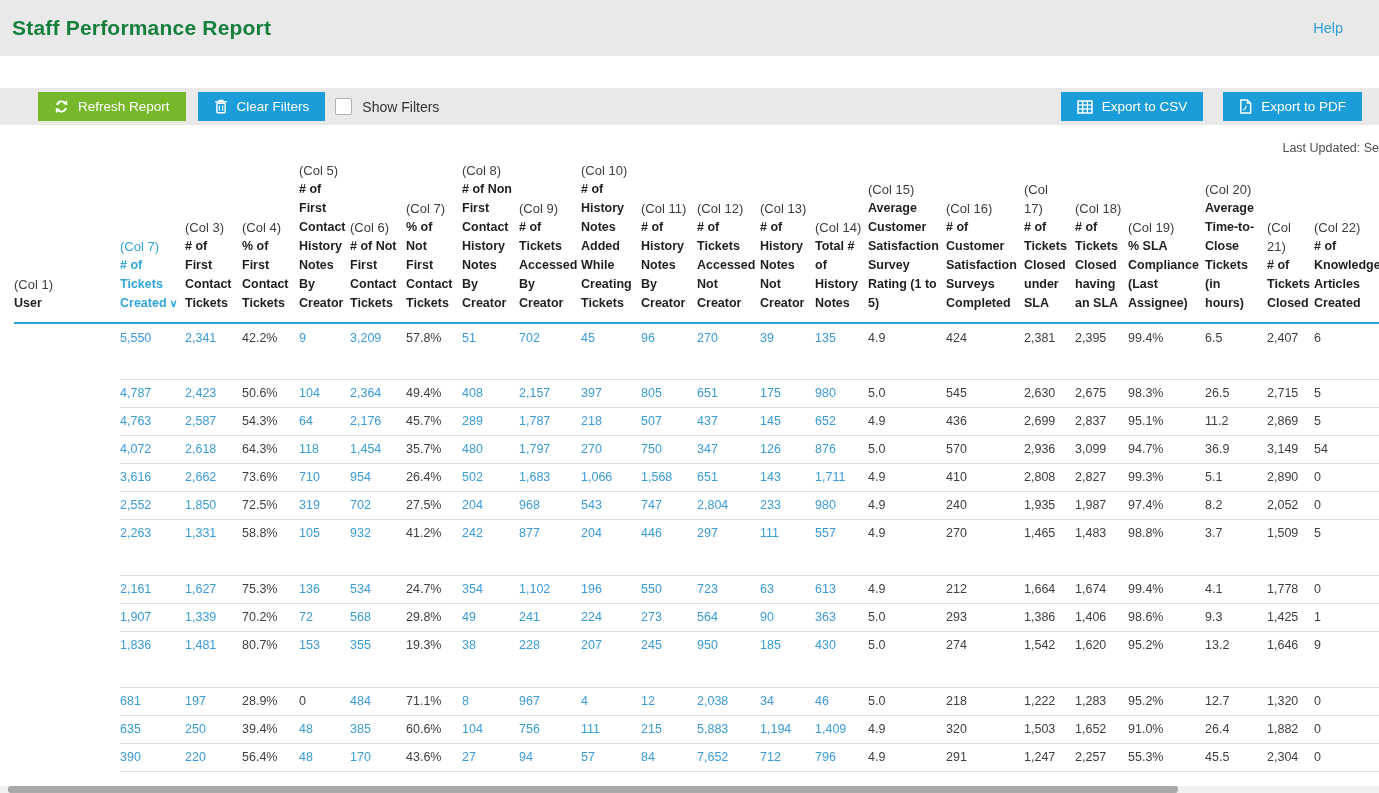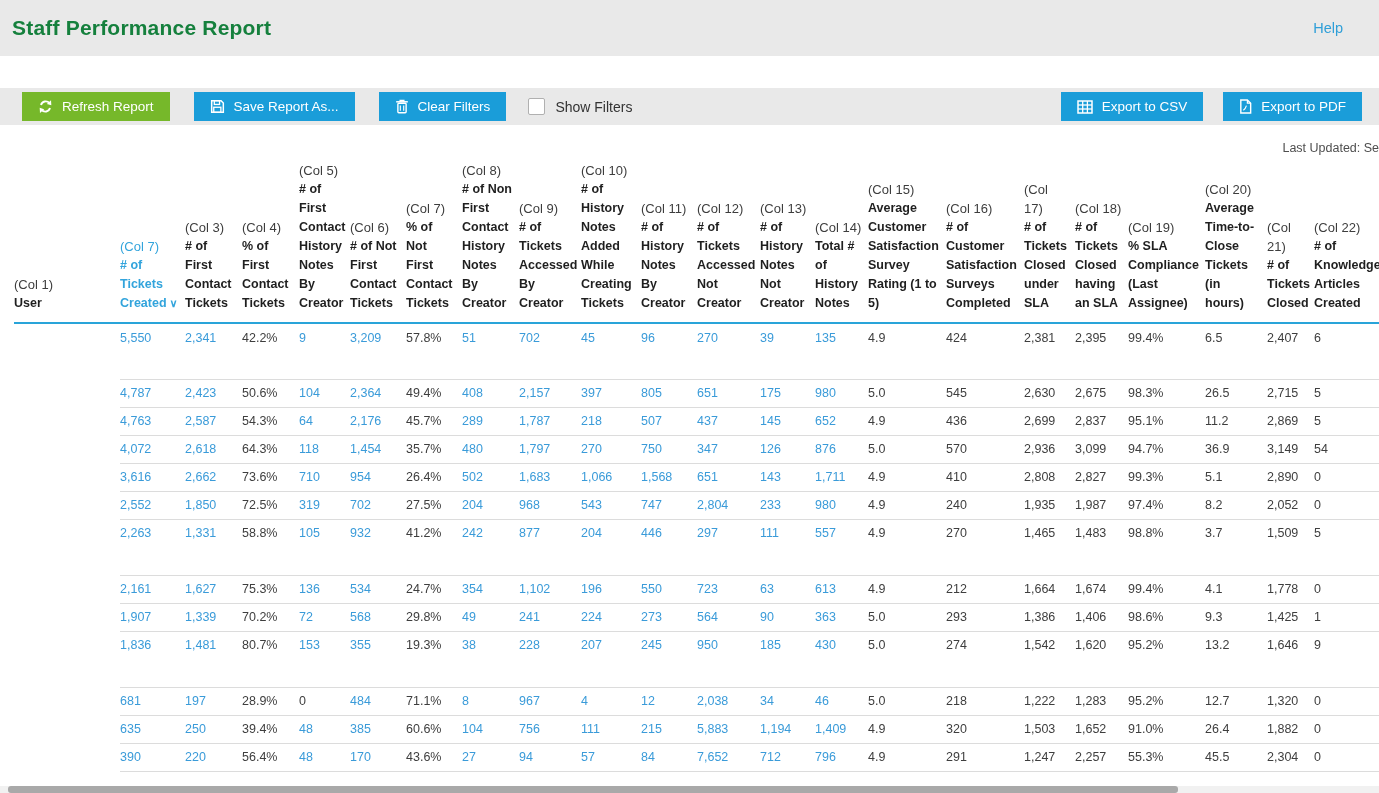--- a/index.html
+++ b/index.html
@@ -16,21 +16,21 @@
   }
   .page-title { color:#15803d; font-size:21px; font-weight:bold; letter-spacing:0.2px; }
   .help-link { color:#2f9fd8; font-size:14.5px; cursor:pointer; }
 
   
   .toolbar {
     margin-top:32px; background:#e9e9e9; height:37px;
     display:flex; align-items:center; justify-content:space-between;
     padding:0 14px;
   }
-  .toolbar-left { display:flex; align-items:center; gap:24px; margin-left:8px; }
+  .toolbar-left { display:flex; align-items:center; gap:12px; margin-left:24px; }
   .toolbar-right { display:flex; align-items:center; gap:20px; margin-right:3px; }
   .btn {
     height:29px; padding:0 16px; border:none; color:#fff; font-size:13.5px;
     font-family:"Liberation Sans", sans-serif;
     display:inline-flex; align-items:center; gap:9px; cursor:pointer; white-space:nowrap;
   }
   .btn-green { background:#76b82a; }
   .btn-blue  { background:#1a9dd9; }
   .btn svg { display:block; }
   .checkbox-group { display:flex; align-items:center; gap:10px; margin-left:-2px; }
@@ -88,30 +88,20 @@
     <button class="btn btn-green">
       <span>
         <svg width="15" height="15" viewBox="0 0 16 16">
           <path d="M3.2 6.3 A5.2 5.2 0 0 1 12.2 4.4" fill="none" stroke="#fff" stroke-width="2"></path>
           <polygon points="13.9,1.2 14.2,6.6 9.4,5.2" fill="#fff"></polygon>
           <path d="M12.8 9.7 A5.2 5.2 0 0 1 3.8 11.6" fill="none" stroke="#fff" stroke-width="2"></path>
           <polygon points="2.1,14.8 1.8,9.4 6.6,10.8" fill="#fff"></polygon>
         </svg>
       </span>
       <span>Refresh Report</span>
-    </button>
-    <button class="btn btn-blue">
-      <span>
-        <svg width="15" height="15" viewBox="0 0 16 16">
-          <path d="M1.8 1.8 h10 l2.4 2.4 v10 h-12.4 z" fill="none" stroke="#fff" stroke-width="1.6"></path>
-          <rect x="4.6" y="1.8" width="5.6" height="4" fill="none" stroke="#fff" stroke-width="1.4"></rect>
-          <rect x="4" y="8.8" width="7.6" height="5.4" fill="none" stroke="#fff" stroke-width="1.4"></rect>
-        </svg>
-      </span>
-      <span>Save Report As...</span>
     </button>
     <button class="btn btn-blue">
       <span>
         <svg width="14" height="15" viewBox="0 0 14 16">
           <rect x="2.6" y="4.6" width="8.8" height="10" rx="1" fill="none" stroke="#fff" stroke-width="1.5"></rect>
           <line x1="0.8" y1="3" x2="13.2" y2="3" stroke="#fff" stroke-width="1.6"></line>
           <path d="M5 3 v-1.6 h4 V3" fill="none" stroke="#fff" stroke-width="1.4"></path>
           <line x1="5.2" y1="7" x2="5.2" y2="12.4" stroke="#fff" stroke-width="1.2"></line>
           <line x1="8.8" y1="7" x2="8.8" y2="12.4" stroke="#fff" stroke-width="1.2"></line>
         </svg>

